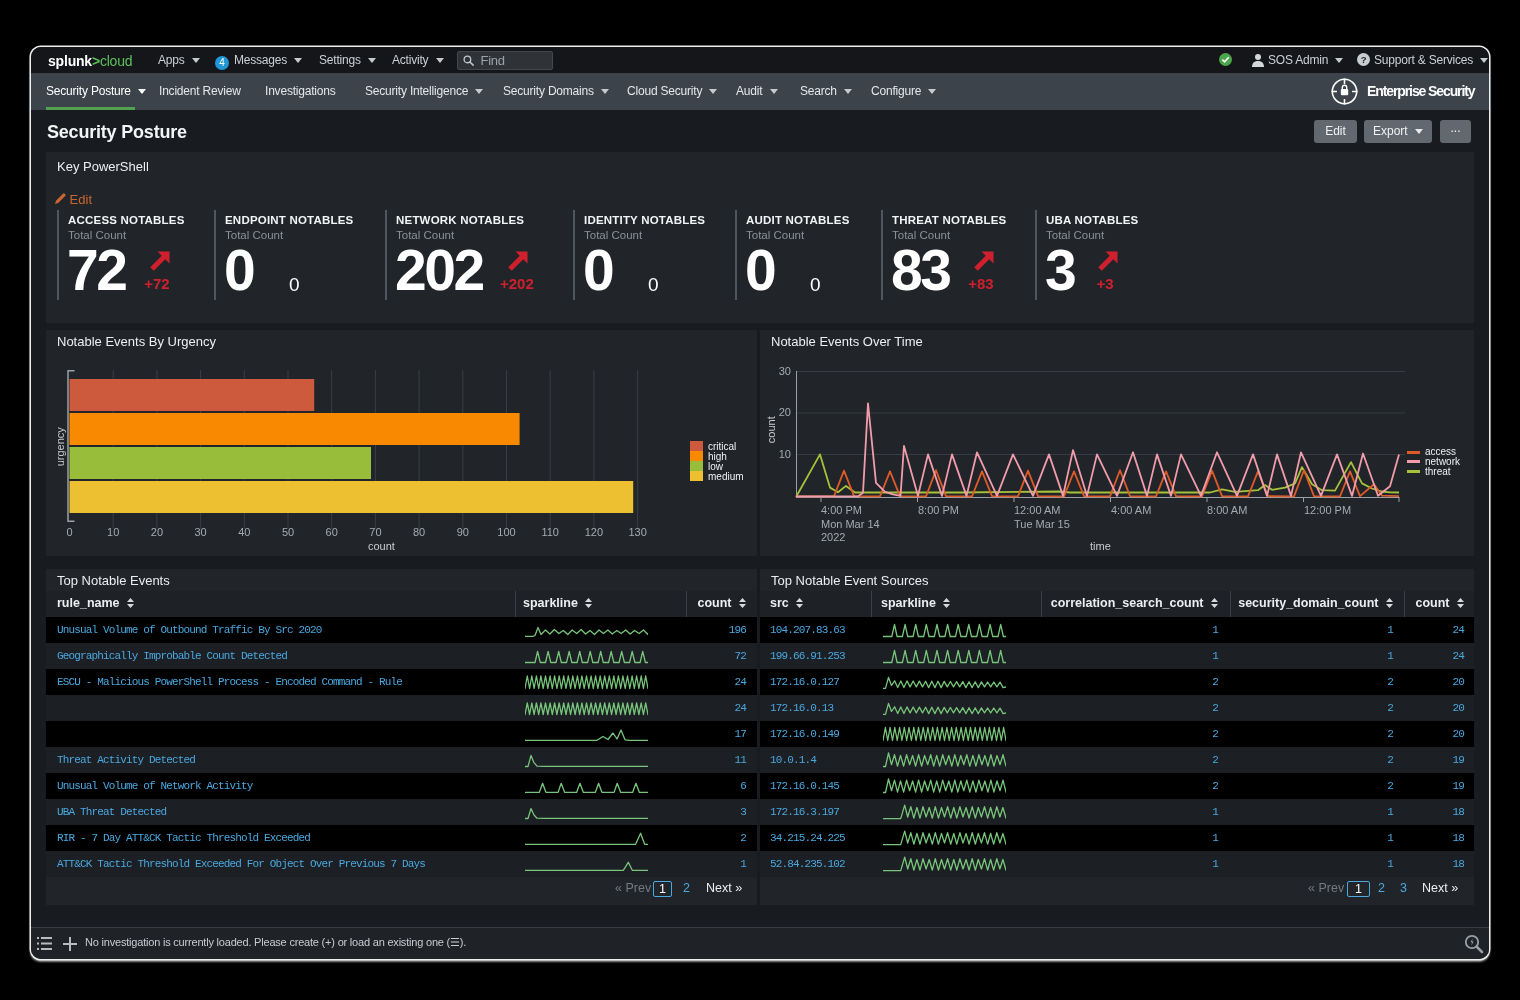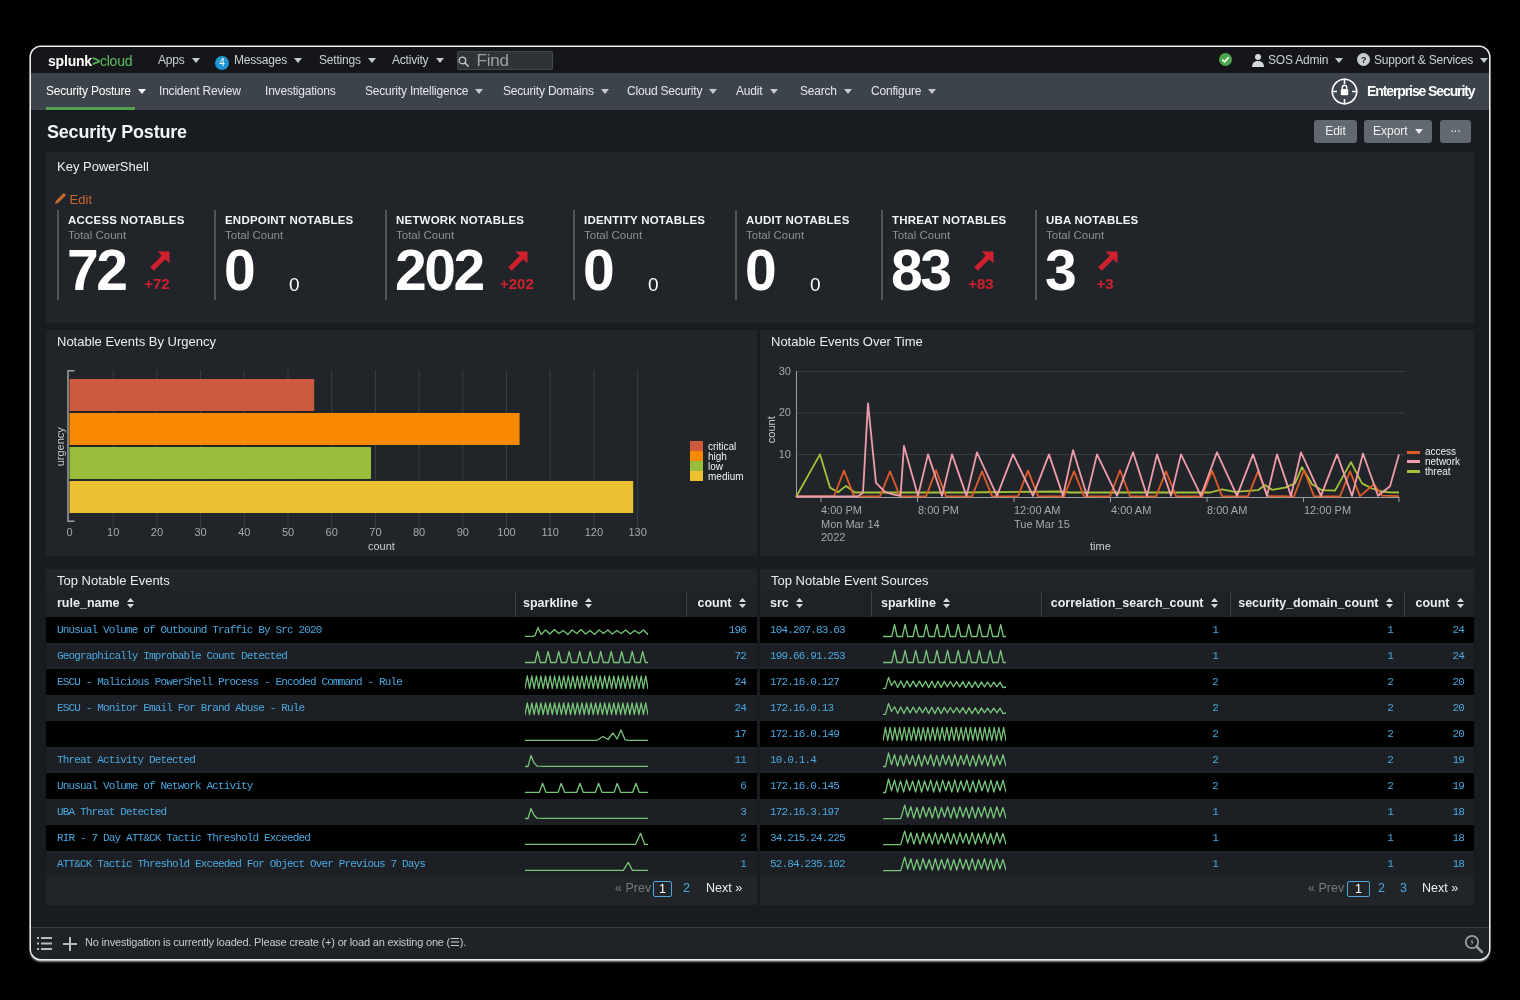--- a/index.html
+++ b/index.html
@@ -3,21 +3,21 @@
 * { margin:0; padding:0; box-sizing:border-box; }
 body { width:1520px; height:1000px; background:#000; font-family:"Liberation Sans", sans-serif; position:relative; overflow:hidden; }
 .frame { position:absolute; left:31px; top:47px; width:1458px; height:912px; background:#181b1f; border-radius:10px; overflow:hidden; box-shadow:0 0 0 1.5px #eeeeee, 0 2px 2px 0.5px rgba(255,255,255,0.55); }
 .abs { position:absolute; }
 .topbar { position:absolute; left:0; top:0; width:100%; height:26px; background:#141619; color:#ccd1d5; font-size:12px; letter-spacing:-0.2px; }
 .topbar .it { position:absolute; top:6px; white-space:nowrap; }
 .caret { display:inline-block; width:0; height:0; border-left:4px solid transparent; border-right:4px solid transparent; border-top:5px solid #c6cacd; margin-left:4px; vertical-align:1px; }
 .nav2 { position:absolute; left:0; top:26px; width:100%; height:37px; background:#3c434b; color:#e4e7ea; font-size:12px; letter-spacing:-0.2px; }
 .nav2 .it { position:absolute; top:11px; white-space:nowrap; }
 .badge { display:inline-block; background:#2196d4; color:#fff; border-radius:50%; width:14px; height:14px; line-height:14px; text-align:center; font-size:10px; margin-right:5px; vertical-align:-2px; }
-.findbox { position:absolute; left:426px; top:4px; width:96px; height:19px; background:#2f3338; border:1px solid #43484e; border-radius:2px; color:#9ba1a7; font-size:17px; line-height:17px; }
+.findbox { position:absolute; left:426px; top:4px; width:96px; height:19px; background:#2f3338; border:1px solid #43484e; border-radius:2px; color:#9ba1a7; font-size:13px; line-height:17px; padding-left:5px; }
 .greenline { position:absolute; left:15px; top:34px; width:89px; height:3px; background:#53a051; }
 .titlerow { position:absolute; left:0; top:63px; width:100%; height:42px; }
 .pagetitle { position:absolute; left:16px; top:12px; font-size:18px; font-weight:bold; color:#f2f4f5; letter-spacing:-0.2px; }
 .btn { position:absolute; top:10px; height:23px; background:#62686f; border-radius:3px; color:#f0f2f3; font-size:12px; text-align:center; line-height:23px; }
 .panel { position:absolute; background:#212529; }
 .ptitle { position:absolute; left:11px; top:4px; font-size:13px; color:#eceef0; }
 .kpisep { position:absolute; top:58px; width:2px; height:90px; background:#50565d; }
 .kpit { position:absolute; top:62px; font-size:11.5px; font-weight:bold; color:#f2f4f5; letter-spacing:0.2px; white-space:nowrap; }
 .kpis { position:absolute; top:77px; font-size:11.5px; color:#8b9096; }
 .kpin { position:absolute; top:90px; font-size:57px; font-weight:bold; color:#fff; letter-spacing:-2.5px; line-height:57px; }
@@ -293,21 +293,20 @@
       <div class="trow rowL" style="top:100px">
         <span class="mono blue" style="left:11px">ESCU - Malicious PowerShell Process - Encoded Command - Rule</span>
         <span style="position:absolute;left:479px;top:4px">
           <svg width="123" height="18" viewBox="0 0 123 18" style="display:block">
             <polyline points="0.0,15.5 2.3,3.0 4.6,15.5 6.8,3.0 9.1,15.5 11.4,3.0 13.7,15.5 15.9,3.0 18.2,15.5 20.5,3.0 22.8,15.5 25.1,3.0 27.3,15.5 29.6,3.0 31.9,15.5 34.2,3.0 36.4,15.5 38.7,3.0 41.0,15.5 43.3,3.0 45.6,15.5 47.8,3.0 50.1,15.5 52.4,3.0 54.7,15.5 56.9,3.0 59.2,15.5 61.5,3.0 63.8,15.5 66.1,3.0 68.3,15.5 70.6,3.0 72.9,15.5 75.2,3.0 77.4,15.5 79.7,3.0 82.0,15.5 84.3,3.0 86.6,15.5 88.8,3.0 91.1,15.5 93.4,3.0 95.7,15.5 97.9,3.0 100.2,15.5 102.5,3.0 104.8,15.5 107.1,3.0 109.3,15.5 111.6,3.0 113.9,15.5 116.2,3.0 118.4,15.5 120.7,3.0 123.0,15.5" fill="none" stroke="#77c47a" stroke-width="1.3" stroke-linejoin="round" stroke-linecap="round"></polyline>
           </svg>
         </span>
         <span class="mono blue rt" style="right:11px">24</span>
       </div>
       <div class="trow rowD" style="top:126px">
-        <span class="mono blue" style="left:11px">ESCU - Monitor Email For Brand Abuse - Rule</span>
         <span style="position:absolute;left:479px;top:4px">
           <svg width="123" height="18" viewBox="0 0 123 18" style="display:block">
             <polyline points="0.0,15.5 2.3,4.0 4.6,15.5 6.8,4.0 9.1,15.5 11.4,4.0 13.7,15.5 15.9,4.0 18.2,15.5 20.5,4.0 22.8,15.5 25.1,4.0 27.3,15.5 29.6,4.0 31.9,15.5 34.2,4.0 36.4,15.5 38.7,4.0 41.0,15.5 43.3,4.0 45.6,15.5 47.8,4.0 50.1,15.5 52.4,4.0 54.7,15.5 56.9,4.0 59.2,15.5 61.5,4.0 63.8,15.5 66.1,4.0 68.3,15.5 70.6,4.0 72.9,15.5 75.2,4.0 77.4,15.5 79.7,4.0 82.0,15.5 84.3,4.0 86.6,15.5 88.8,4.0 91.1,15.5 93.4,4.0 95.7,15.5 97.9,4.0 100.2,15.5 102.5,4.0 104.8,15.5 107.1,4.0 109.3,15.5 111.6,4.0 113.9,15.5 116.2,4.0 118.4,15.5 120.7,4.0 123.0,15.5" fill="none" stroke="#77c47a" stroke-width="1.3" stroke-linejoin="round" stroke-linecap="round"></polyline>
           </svg>
         </span>
         <span class="mono blue rt" style="right:11px">24</span>
       </div>
       <div class="trow rowL" style="top:152px">
         <span style="position:absolute;left:479px;top:4px">
           <svg width="123" height="18" viewBox="0 0 123 18" style="display:block">

